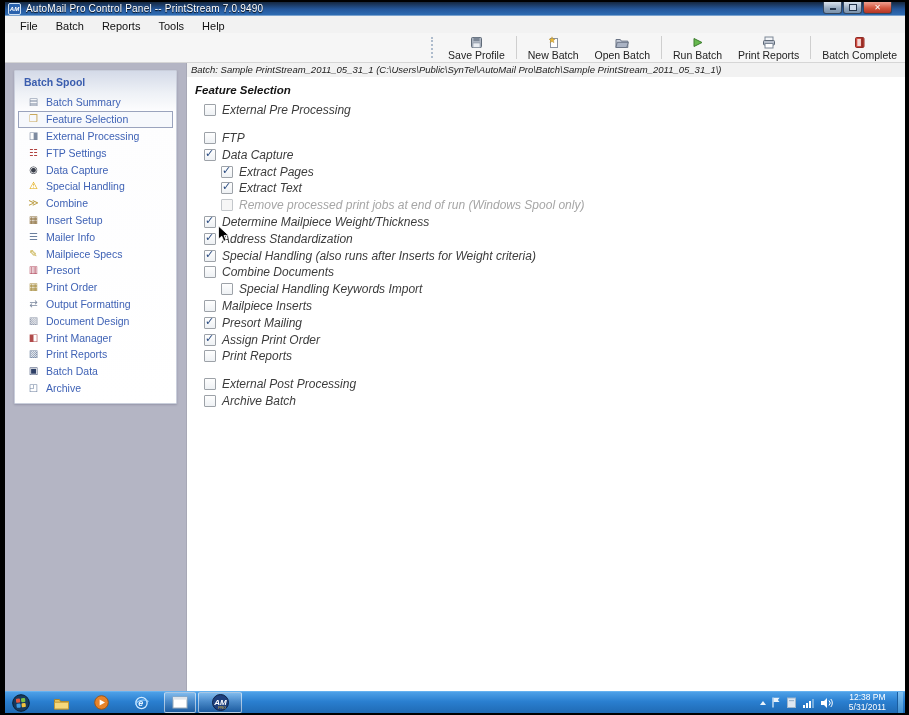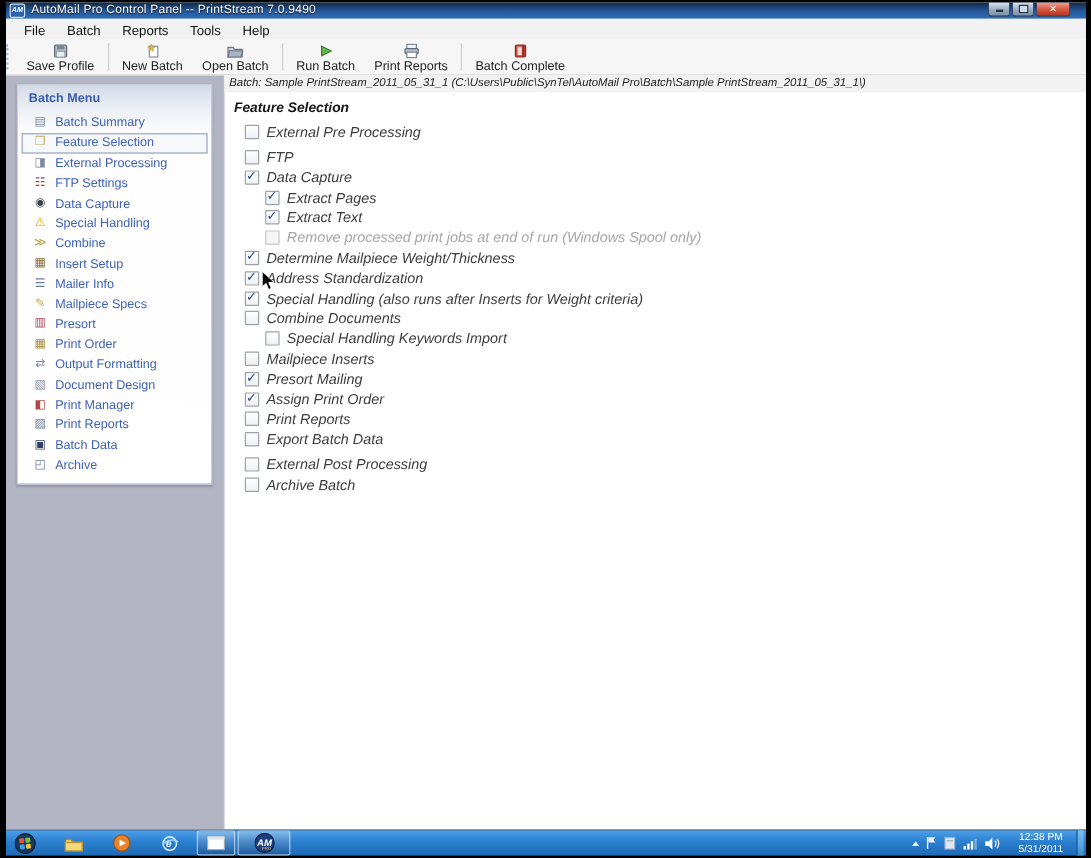--- a/index.html
+++ b/index.html
@@ -15,41 +15,41 @@
   .title-text{flex:1;white-space:nowrap;overflow:hidden;letter-spacing:.2px;text-shadow:0 1px 1px #000;}
   .win-controls{display:flex;gap:1px;align-self:flex-start;}
   .win-btn{height:11px;border:1px solid #35465c;border-top:none;border-radius:0 0 3px 3px;
     display:flex;align-items:center;justify-content:center;}
   .win-btn.min,.win-btn.max{width:17px;background:linear-gradient(#dbe4ee,#93a7bd 60%,#7b92ab);}
   .win-btn.close{width:27px;background:linear-gradient(#f0a090,#d4563e 55%,#b33524);color:#fff;font-size:8px;font-weight:bold;}
   .glyph-min{width:6px;height:2px;background:#24344a;margin-top:3px;}
   .glyph-max{width:6px;height:5px;border:1px solid #24344a;background:#cfdae8;}
   .menubar{height:17px;background:#f2f2f2;display:flex;align-items:flex-end;padding-left:6px;font-size:11px;color:#111;}
   .menu-item{padding:1px 9px;cursor:default;}
-  .toolbar{height:29px;background:#f6f6f6;border-bottom:1px solid #d6d6d6;display:flex;align-items:stretch;}
+  .toolbar{height:29px;background:#f6f6f6;border-bottom:1px solid #d6d6d6;display:flex;align-items:stretch;justify-content:flex-end;}
   .tb-grip{width:3px;border-left:2px dotted #aebccd;margin:4px 4px 4px 0;}
   .tb-btn{display:flex;flex-direction:column;align-items:center;justify-content:center;padding:1px 8px 0 8px;font-size:10.5px;color:#222;}
   .tb-btn .ico{height:13px;line-height:13px;}
   .tb-sep{width:1px;background:#cfcfcf;margin:3px 3px;}
   .main-row{flex:1;display:flex;min-height:0;}
   
   .sidebar-region{width:181px;background:#b4b5c4;padding:7px 9px 0 9px;box-sizing:border-box;}
   .sidebar-panel{background:linear-gradient(#d4dae8,#eef1f6 22px,#fdfdfe 40px,#ffffff);border:1px solid #c9cedb;
     border-radius:1px;padding-bottom:7px;box-shadow:0 1px 2px rgba(60,60,90,.25);}
   .sidebar-header{padding:5px 8px 6px 9px;color:#3a5dae;font-weight:bold;font-size:10.5px;}
   .side-item{height:14.8px;display:flex;align-items:center;font-size:10.5px;color:#3f62b5;margin:0 3px;border:1px solid transparent;}
   .side-item .si-ico{width:13px;text-align:center;margin:0 6px 0 8px;font-size:10px;line-height:12px;}
   .side-item.selected{border:1px solid #9aa3bd;background:#f6f8fc;}
   
   .content-region{flex:1;background:#fff;border-left:1px solid #a7a8b6;display:flex;flex-direction:column;min-width:0;font-style:italic;}
   .batch-bar{height:13px;background:#f2f2f2;font-size:9.5px;color:#222;padding:1px 0 0 4px;white-space:nowrap;overflow:hidden;}
   .content{padding:7px 10px 0 8px;flex:1;}
   .content h2{font-size:11.5px;margin:0 0 8px 0;color:#141414;}
   .feature-row{display:flex;align-items:center;height:12px;margin:0 0 4.8px 9px;}
-  .feature-row.gap{margin-top:9px;align-items:center;}
+  .feature-row.gap{margin-top:16px;align-items:center;}
   .feature-row.ind1{margin-left:26px;}
   .cbx{position:relative;width:10px;height:10px;border:1px solid #9da2a8;border-radius:1px;
     background:linear-gradient(#fefefe,#eef1f4);flex:none;}
   .cbx.checked::after{content:"✓";position:absolute;left:0px;top:-3px;font-size:11px;font-weight:bold;color:#2c4d82;}
   .cbx.disabled{border-color:#c3c7cb;background:#f6f6f6;}
   .feature-label{margin-left:6px;font-size:12px;color:#3c3c3c;white-space:nowrap;}
   .feature-row.disabled .feature-label{color:#a6a6a6;}
   
   .taskbar{height:21px;background:linear-gradient(#4da0e8,#2a7fd0 45%,#1f6ab4);border-top:1px solid #66b2f0;
     display:flex;align-items:center;padding:0 2px 0 3px;}
@@ -141,21 +141,21 @@
                 <rect x="4.3" y="3" width="3.6" height="7" fill="#f3d9d6"></rect>
                 <rect x="8.3" y="1.5" width="1.6" height="10" fill="#8e2b24"></rect>
               </svg></span>
             <span>Batch Complete</span>
           </div>
         </div>
 
       <div class="main-row">
         <div class="sidebar-region">
           <div class="sidebar-panel">
-            <div class="sidebar-header">Batch Menu</div>
+            <div class="sidebar-header">Batch Spool</div>
             <div id="sidebar-items">
                 <div class="side-item">
                   <span class="si-ico" style="color: rgb(125, 138, 160);">▤</span>
                   <span>Batch Summary</span>
                 </div>
                 <div class="side-item selected">
                   <span class="si-ico" style="color: rgb(201, 168, 92);">❐</span>
                   <span>Feature Selection</span>
                 </div>
                 <div class="side-item">
@@ -283,24 +283,20 @@
                   <span class="cbx checked"></span>
                   <span class="feature-label">Presort Mailing</span>
                 </div>
                 <div class="feature-row">
                   <span class="cbx checked"></span>
                   <span class="feature-label">Assign Print Order</span>
                 </div>
                 <div class="feature-row">
                   <span class="cbx"></span>
                   <span class="feature-label">Print Reports</span>
-                </div>
-                <div class="feature-row">
-                  <span class="cbx"></span>
-                  <span class="feature-label">Export Batch Data</span>
                 </div>
                 <div class="feature-row gap">
                   <span class="cbx"></span>
                   <span class="feature-label">External Post Processing</span>
                 </div>
                 <div class="feature-row">
                   <span class="cbx"></span>
                   <span class="feature-label">Archive Batch</span>
                 </div>
               </div>

